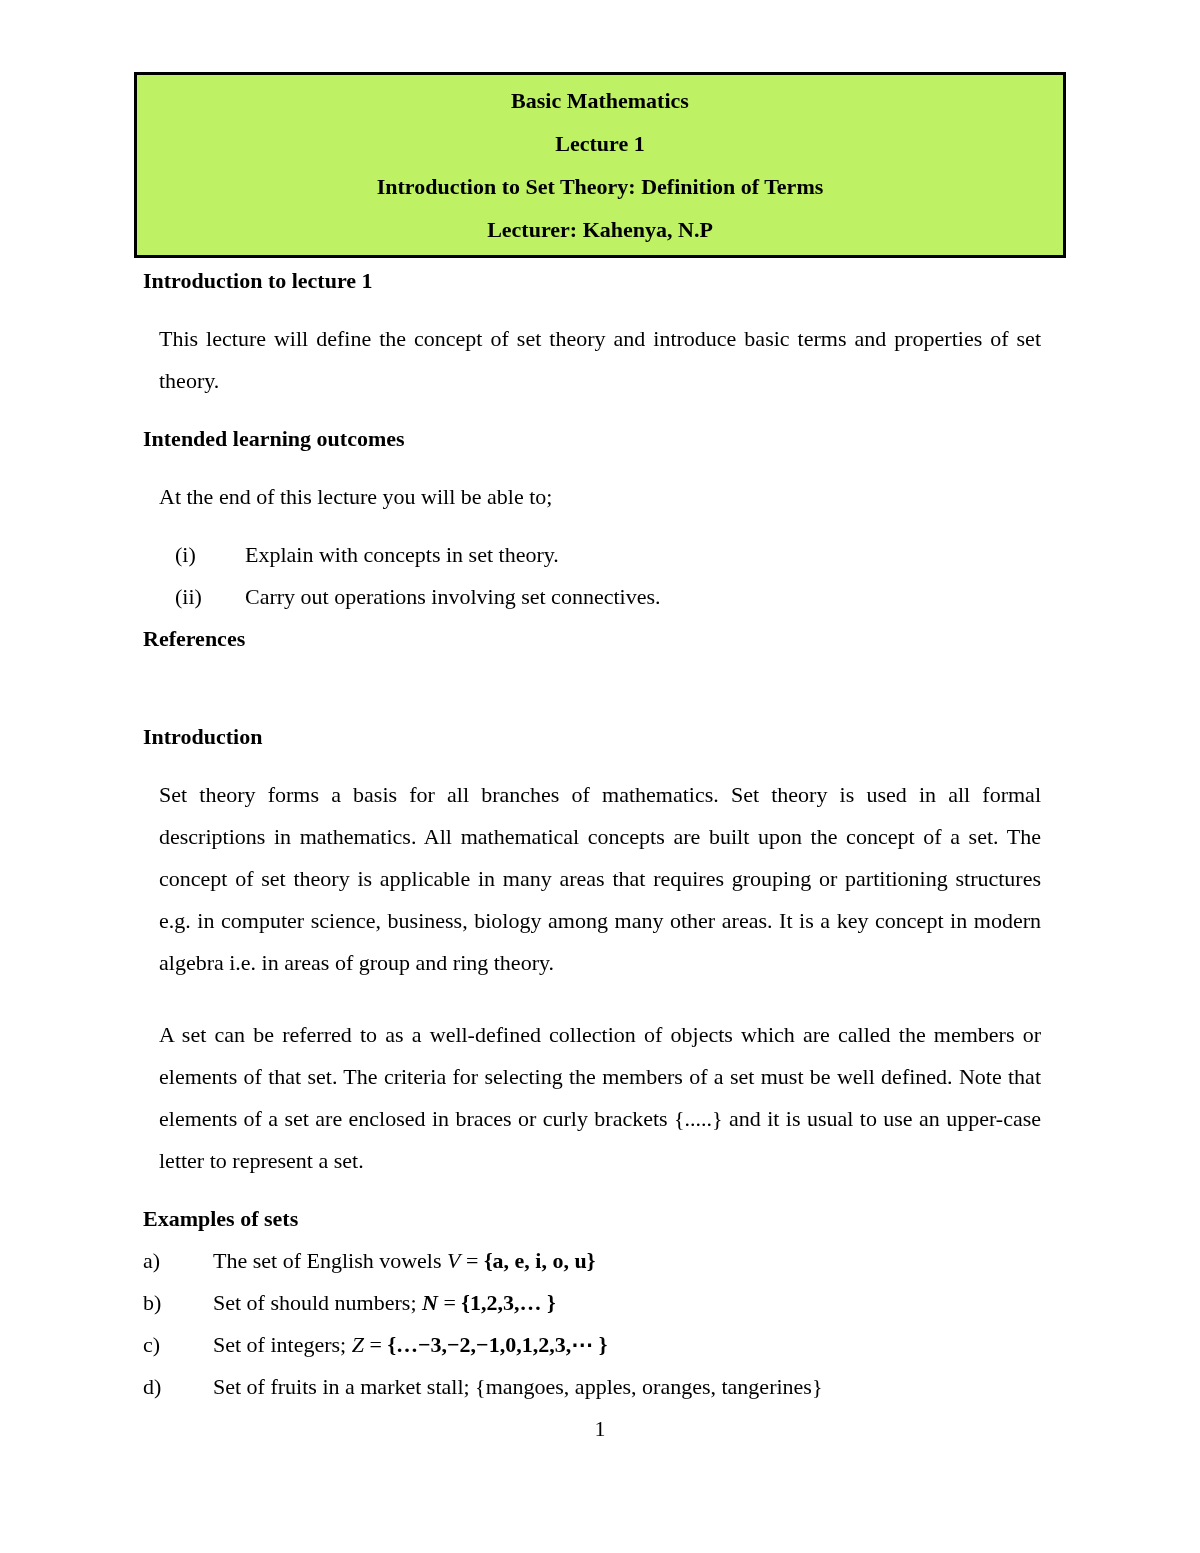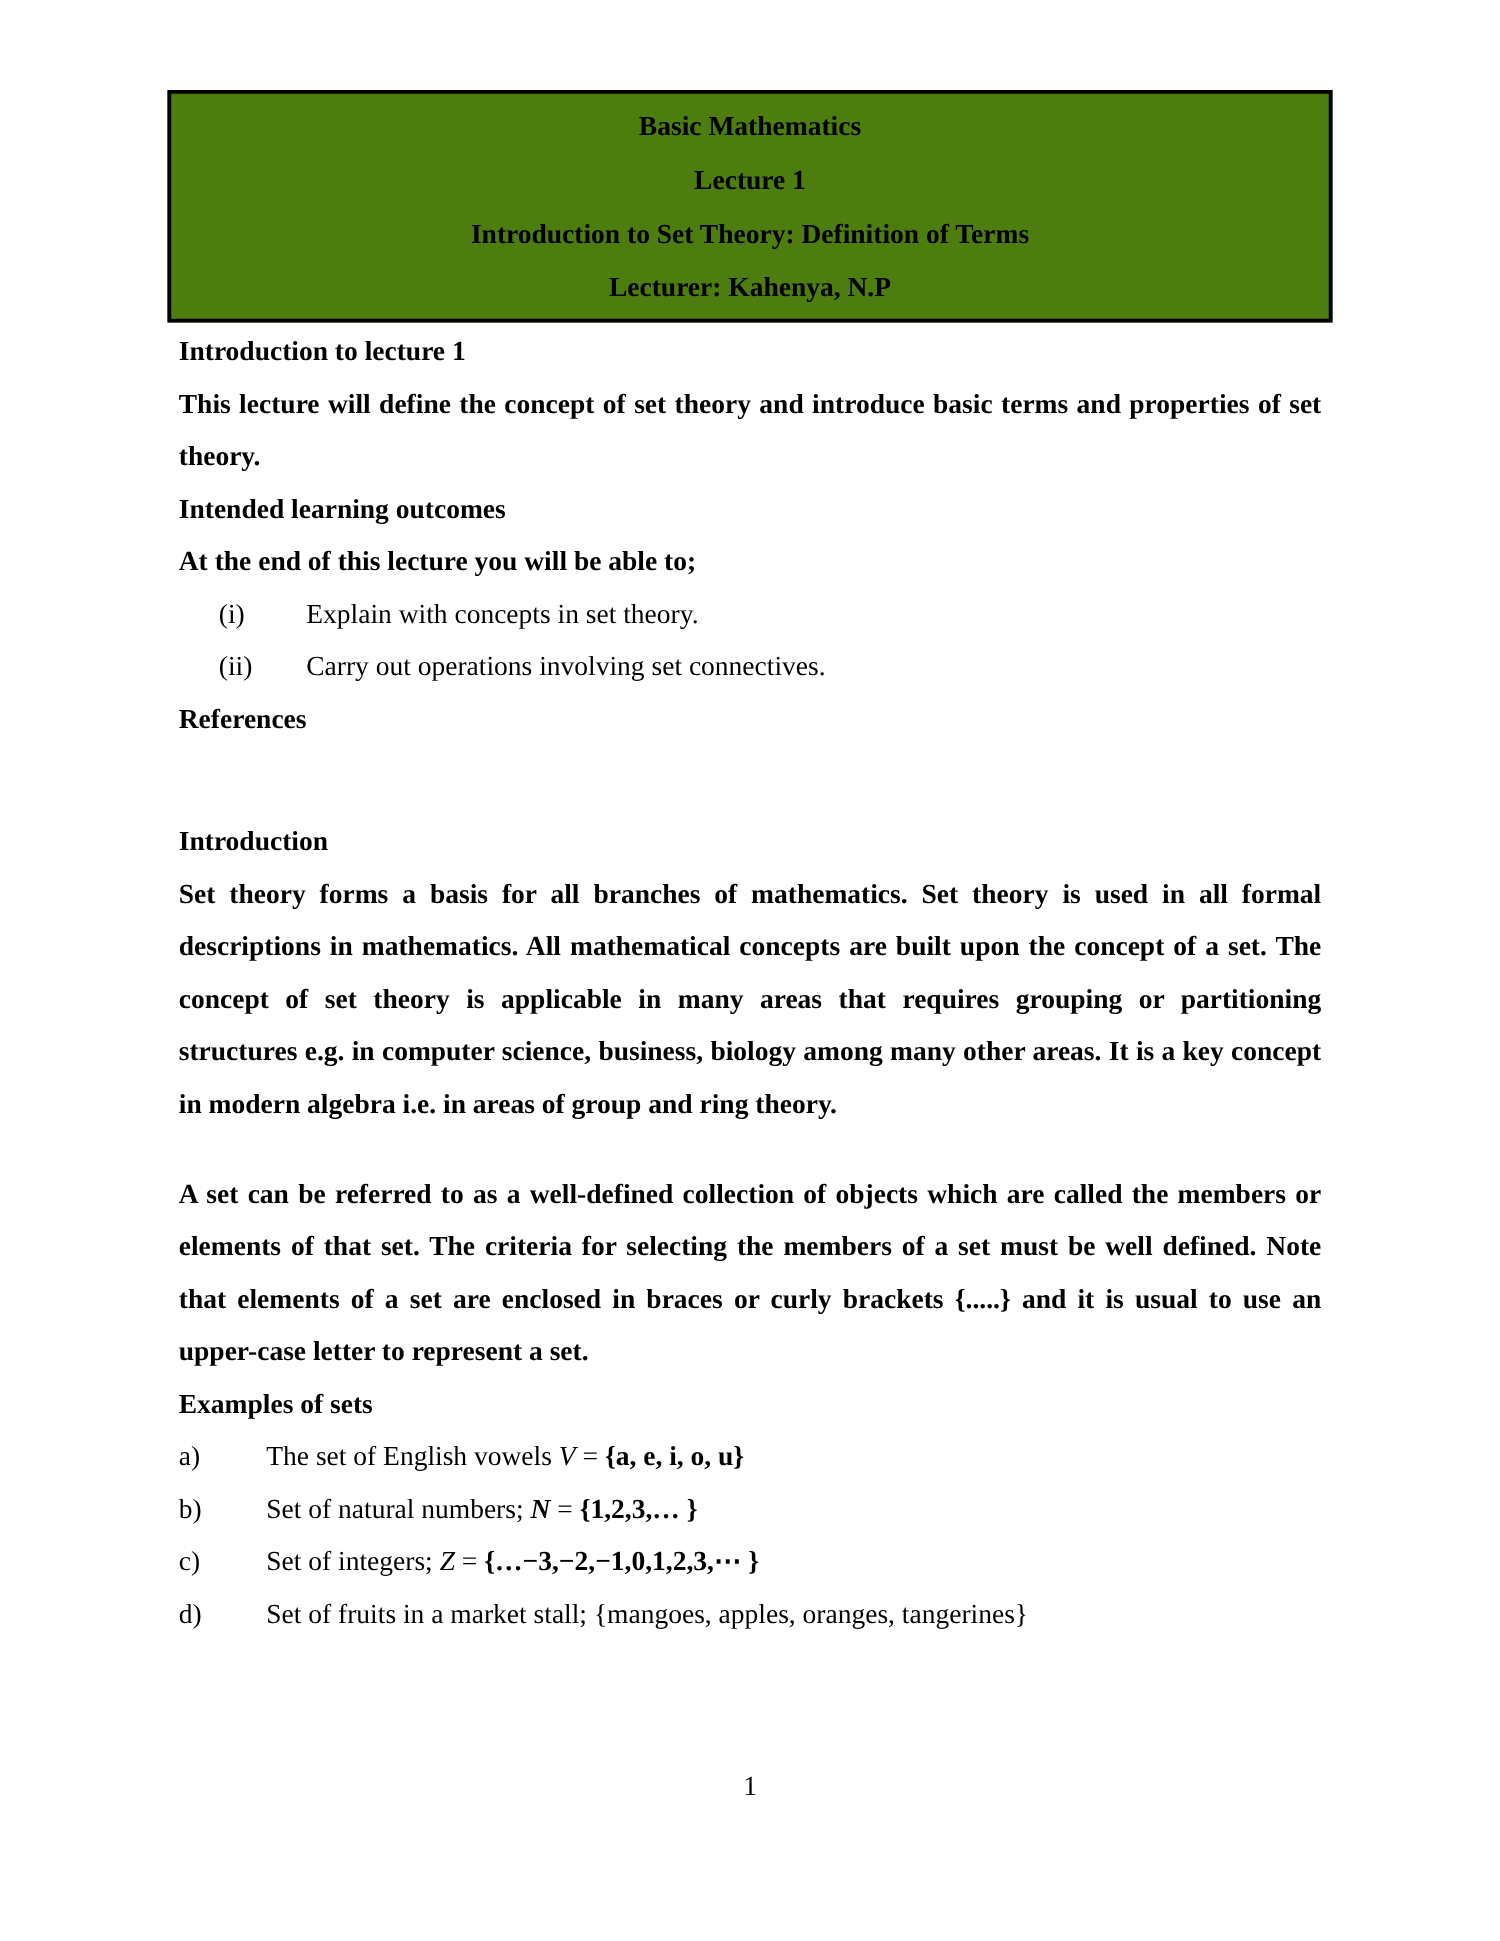--- a/index.html
+++ b/index.html
@@ -14,34 +14,34 @@
     line-height: 42px;
     overflow: hidden;
   }
   .content {
     width: 914px;
     margin: 0 auto;
     padding-top: 72px;
   }
   .header-box {
     border: 3px solid #000000;
-    background: #4d7c0f;
+    background: #bef264;
     margin: 0 -9px 2px -9px;
     padding: 4px 0;
     text-align: center;
     font-weight: bold;
     line-height: 43px;
   }
   .center-heading {
     font-weight: bold;
   }
   .left-heading {
     font-weight: bold;
   }
-  p { margin: 0; text-align: justify; font-weight: bold; }
+  p { margin: 16px; text-align: justify; }
   .list-row { display: flex; }
   .roman-label { flex: none; width: 70px; margin-left: 32px; }
   .alpha-label { flex: none; width: 70px; }
   .gap-before { margin-top: 56px; }
   .gap-before-sm { margin-top: 30px; }
   .math-var { font-style: italic; }
   .math-var-bold { font-style: italic; font-weight: bold; }
   .math-set { font-weight: bold; }
   .page-number {
     position: absolute;
@@ -86,21 +86,21 @@
     <p class="gap-before-sm">A set can be referred to as a well-defined collection of objects which are called the members or elements of that set. The criteria for selecting the members of a set must be well defined. Note that elements of a set are enclosed in braces or curly brackets {.....} and it is usual to use an upper-case letter to represent a set.</p>
 
     <div class="left-heading">Examples of sets</div>
 
     <div class="list-row">
       <span class="alpha-label">a)</span>
       <span><span>The set of English vowels </span><span class="math-var">V</span><span> = </span> <span class="math-set">{a, e, i, o, u}</span></span>
     </div>
     <div class="list-row">
       <span class="alpha-label">b)</span>
-      <span><span>Set of natural numbers; </span><span class="math-var-bold">N</span><span> = </span><span class="math-set">{1,2,3,… }</span></span>
+      <span><span>Set of should numbers; </span><span class="math-var-bold">N</span><span> = </span><span class="math-set">{1,2,3,… }</span></span>
     </div>
     <div class="list-row">
       <span class="alpha-label">c)</span>
       <span><span>Set of integers; </span><span class="math-var">Z</span><span> = </span><span class="math-set">{…−3,−2,−1,0,1,2,3,⋯ }</span></span>
     </div>
     <div class="list-row">
       <span class="alpha-label">d)</span>
       <span><span>Set of fruits in a market stall; {mangoes, apples, oranges, tangerines}</span></span>
     </div>
 

